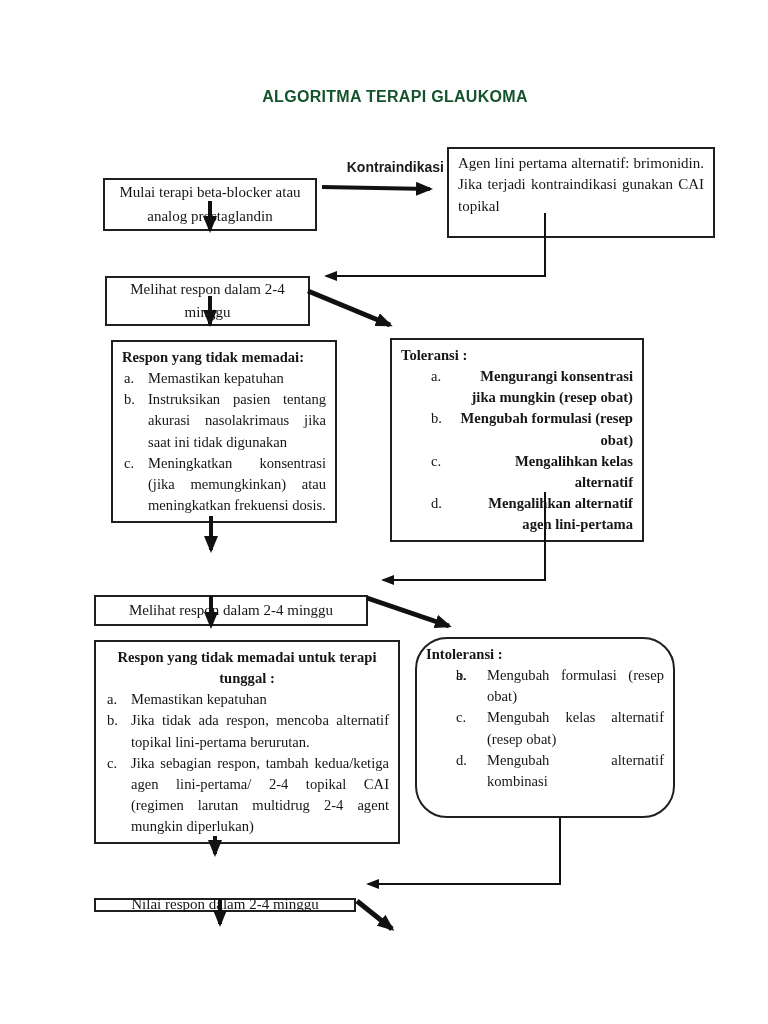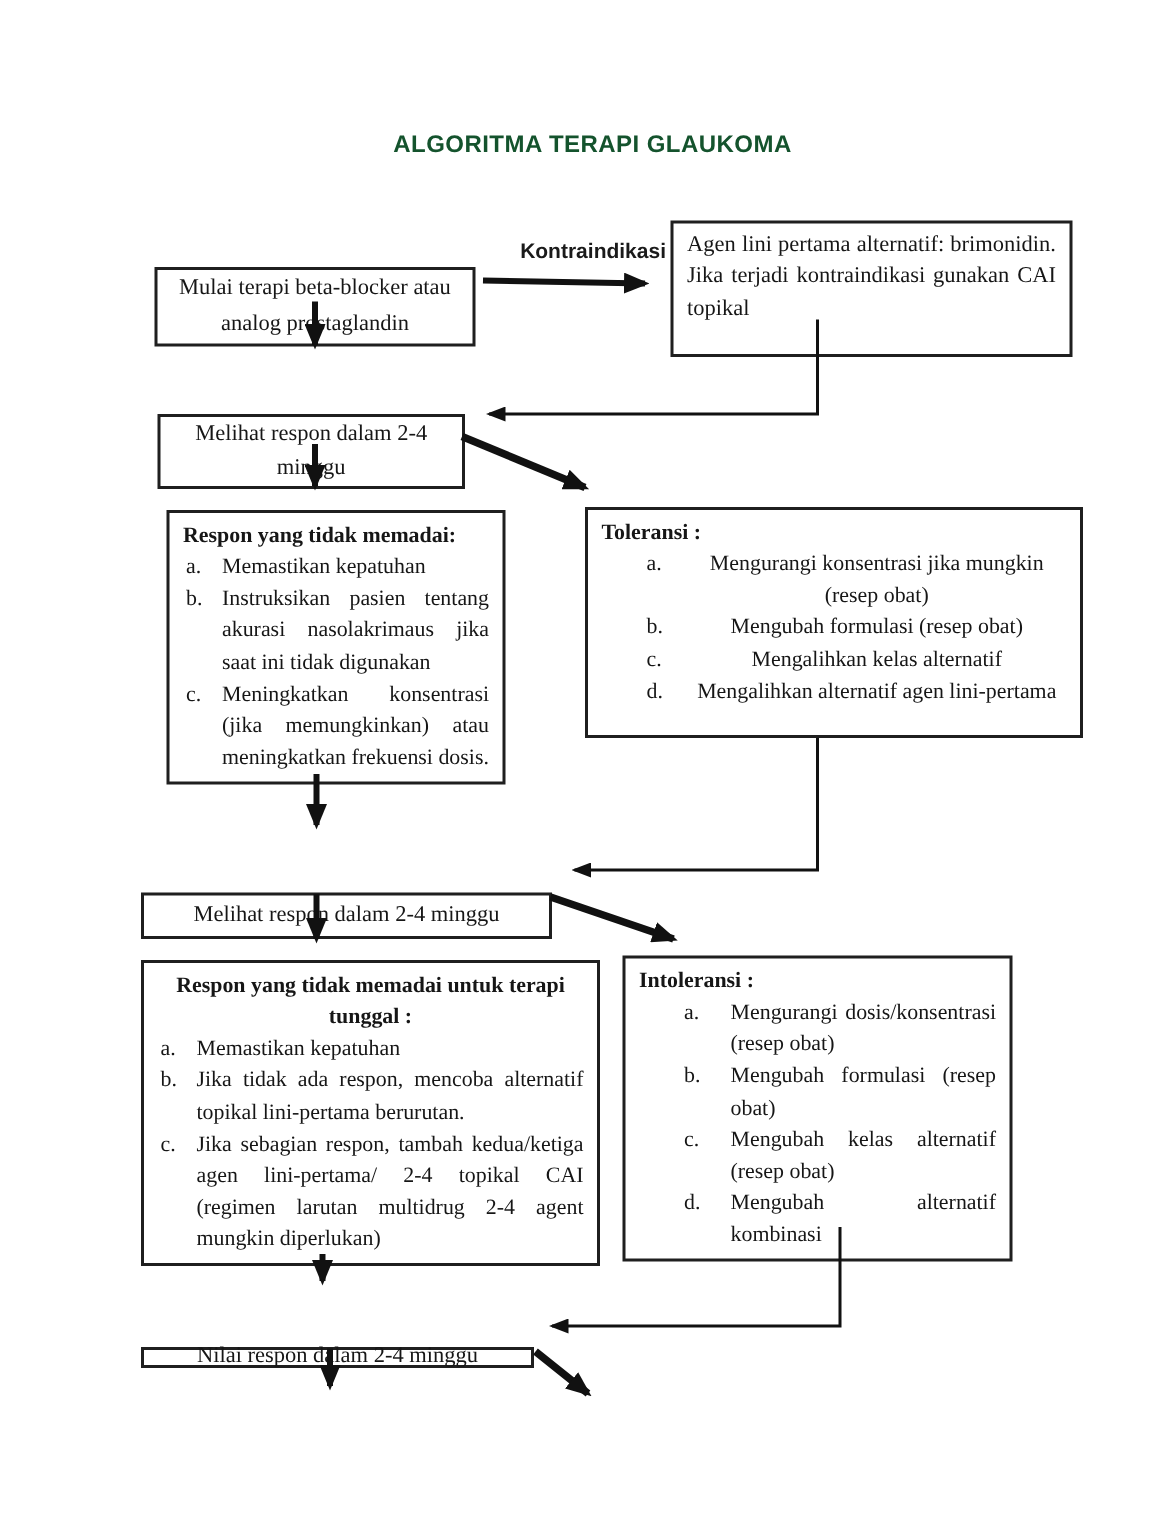--- a/index.html
+++ b/index.html
@@ -36,31 +36,31 @@
     display:flex;align-items:center;justify-content:center;
     text-align:center;font-size:15px;line-height:1.55;
     padding:2px 6px;
     margin-top:30px;
   }
   .box.justify{ text-align:justify; }
   .b-start   {left:103px;top:148px;width:214px;height:53px;}
   .b-alt     {left:447px;top:147px;width:268px;height:91px;padding:4px 9px;font-size:15px;line-height:1.42;}
   .b-review1 {left:105px;top:246px;width:205px;height:50px;}
   .b-inad1   {left:111px; top:340px;width:226px;min-height:176px;padding:5px 9px;}
-  .b-tol     {left:390px;top:338px;width:332px;min-height:154px;padding:5px 9px;}
+  .b-tol     {left:390px;top:338px;width:254px;min-height:154px;padding:5px 9px;}
   .b-review2 {left:94px; top:565px;width:274px;height:31px;}
   .b-inad2   {left:94px; top:640px;width:306px;min-height:196px;padding:5px 9px;}
-  .b-intol   {left:415px;top:637px;width:260px;min-height:181px;padding:5px 9px;}
+  .b-intol   {left:415px;top:637px;width:260px;min-height:181px;padding:5px 9px;border-radius:32px;}
   .b-review3 {left:94px; top:868px;width:262px;height:14px;}
   .bt{font-weight:bold;}
   .bt.centered{text-align:center;}
   .li{position:relative;padding-left:var(--ti,26px);}
   .li .m{position:absolute;left:var(--mi,2px);top:0;}
   .just .li .t{display:block;text-align:justify;}
-  .loose .li .t{display:block;text-align:center;}
+  .loose .li .t{display:block;text-align:right;font-weight:bold;}
   .b-inad1,.b-inad2{--mi:2px;--ti:26px;}
   .b-tol{--mi:30px;--ti:57px;}
   .b-intol{--mi:30px;--ti:61px;}
   .arrows{position:absolute;left:0;top:0;z-index:3;pointer-events:none;}
 </style>
 </head>
 <body>
 
 <div class="page">
 
@@ -140,21 +140,20 @@
           <span class="t">Jika sebagian respon, tambah kedua/ketiga agen lini-pertama/ 2-4 topikal CAI (regimen larutan multidrug 2-4 agent mungkin diperlukan)</span>
         </div>
       </div>
   </div>
 
   <div class="box just b-intol">
     <div class="bt">Intoleransi :</div>
     <div>
         <div class="li">
           <span class="m">a.</span>
-          <span class="t">Mengurangi dosis/konsentrasi (resep obat)</span>
         </div>
         <div class="li">
           <span class="m">b.</span>
           <span class="t">Mengubah formulasi (resep obat)</span>
         </div>
         <div class="li">
           <span class="m">c.</span>
           <span class="t">Mengubah kelas alternatif (resep obat)</span>
         </div>
         <div class="li">

